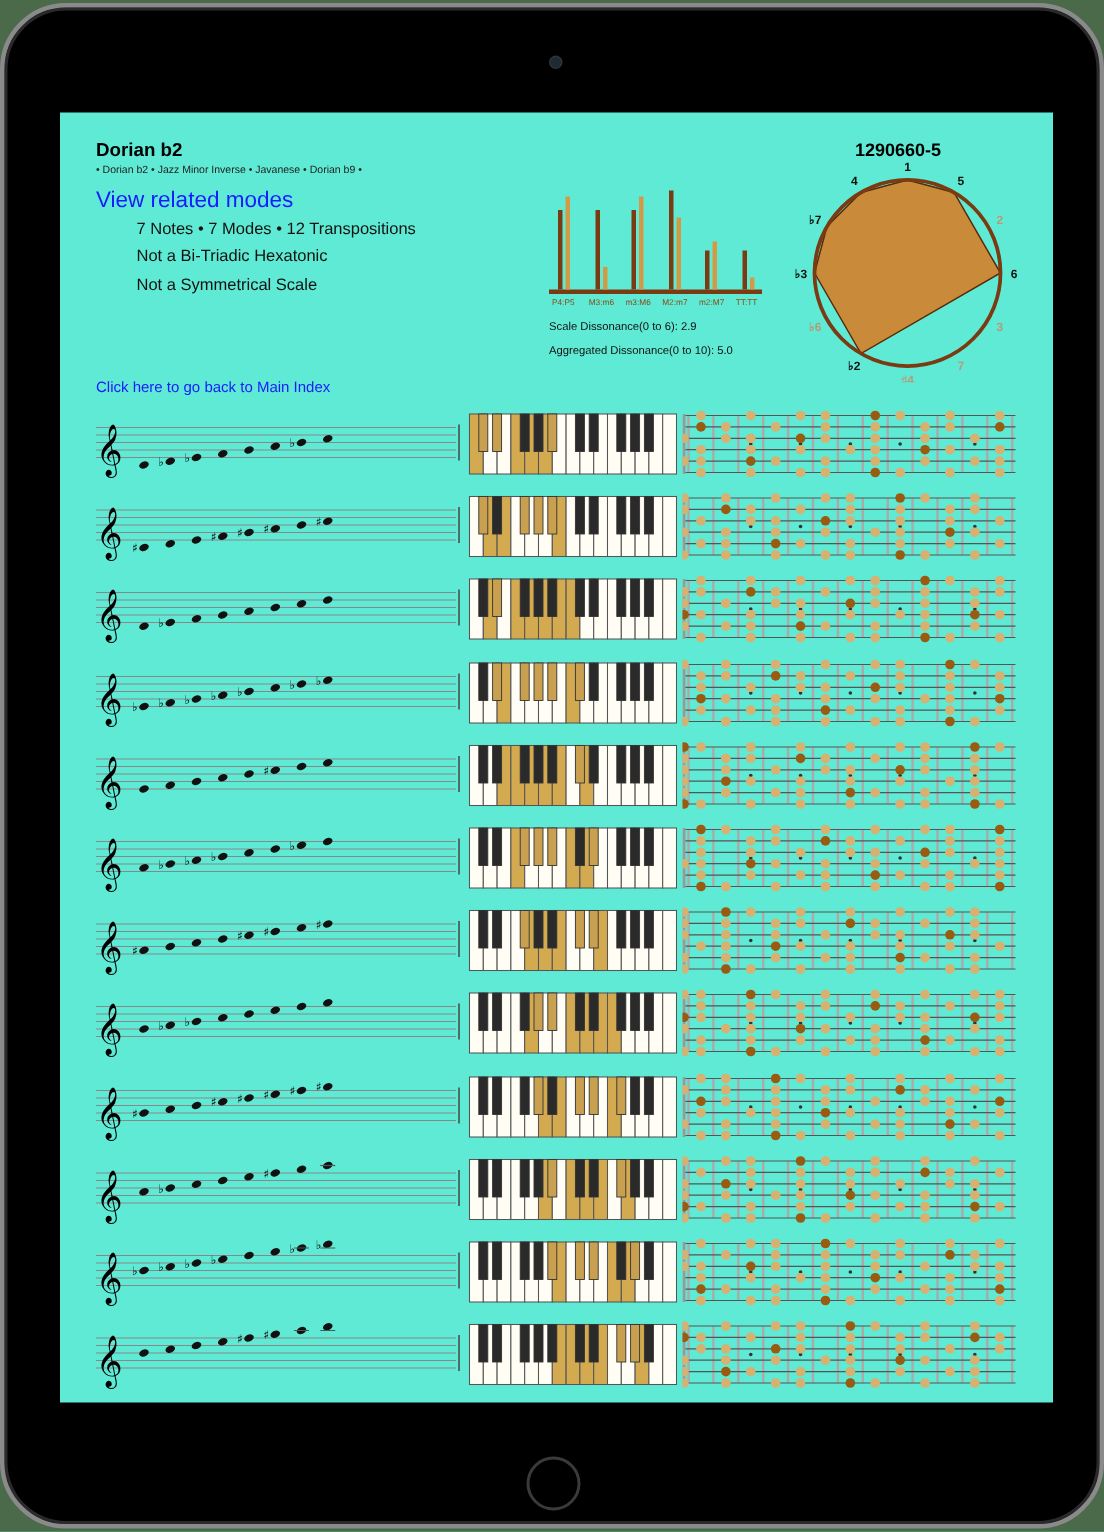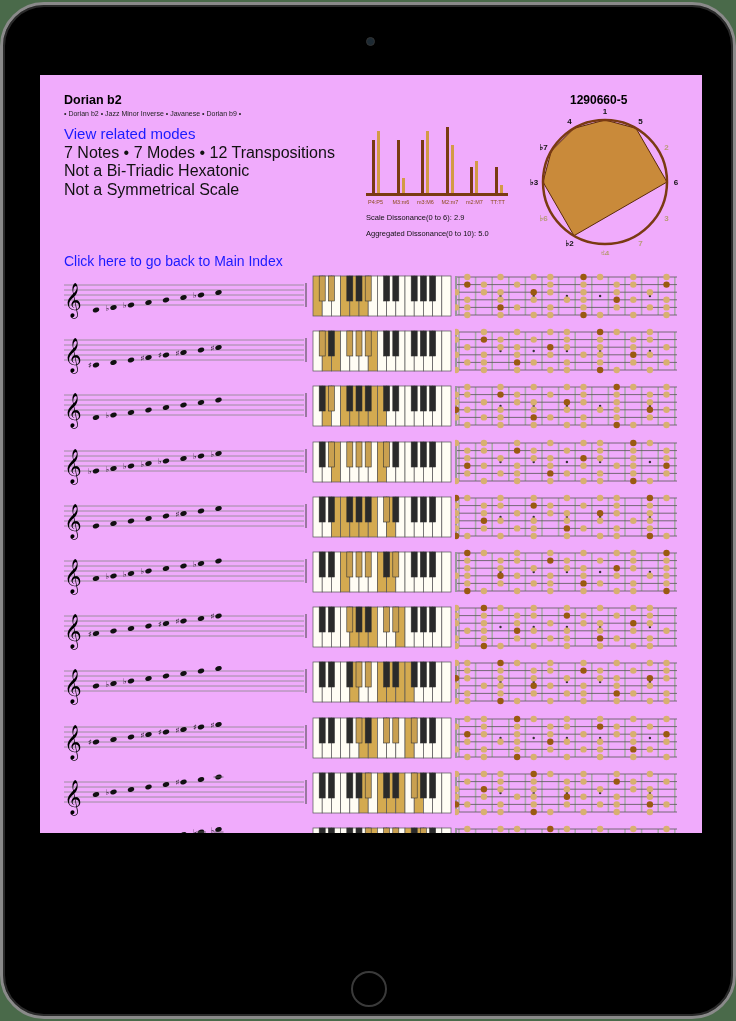--- a/index.html
+++ b/index.html
@@ -14,31 +14,31 @@
   }
   .camera {
     position: absolute; left: 363px; top: 32px; width: 9px; height: 9px;
     border-radius: 50%; background: #1d2a33; border: 1px solid #333;
   }
   .home-btn {
     position: absolute; left: 348px; top: 966px; width: 36px; height: 36px;
     border-radius: 50%; border: 2px solid #3a3a3a;
   }
   .screen {
-    position: absolute; left: 37px; top: 70px; width: 662px; height: 758px;
-    background: #f0abfc; overflow: hidden;
+    position: absolute; left: 37px; top: 70px; width: 662px; height: 860px;
+    background: #5eead4; overflow: hidden;
   }
 
   .title { position: absolute; left: 24px; top: 18px; font-size: 12.5px; font-weight: bold; color: #000; }
   .aliases { position: absolute; left: 24px; top: 35px; font-size: 7px; color: #222; }
   .link { color: #1a1aff; text-decoration: none; cursor: pointer; }
   .related { position: absolute; left: 24px; top: 50px; font-size: 15px; }
   .facts { position: absolute; left: 24px; top: 69px; }
-  .fact { font-size: 16px; color: #111; height: 18.3px; line-height: 18px; white-space: nowrap; }
-  .back { position: absolute; left: 24px; top: 178px; font-size: 14px; }
+  .fact { font-size: 11px; color: #111; height: 18.3px; line-height: 18px; white-space: nowrap; margin-left: 27px; }
+  .back { position: absolute; left: 24px; top: 178px; font-size: 10px; }
 
   .chart { position: absolute; left: 320px; top: 30px; width: 160px; height: 130px; }
   .chart-base { position: absolute; left: 6px; top: 88px; width: 142px; height: 3px; background: #7a3a12; }
   .bar { position: absolute; width: 3px; }
   .bar.dark { background: #7a3a12; }
   .bar.light { background: #d39a46; }
   .bar-label { position: absolute; top: 94px; font-size: 5.5px; color: #8a4a1a; white-space: nowrap; }
   .diss { position: absolute; left: 326px; font-size: 7.5px; color: #111; white-space: nowrap; }
 
   .circle-title { position: absolute; left: 530px; top: 18px; font-size: 12px; font-weight: bold; color: #000; }

